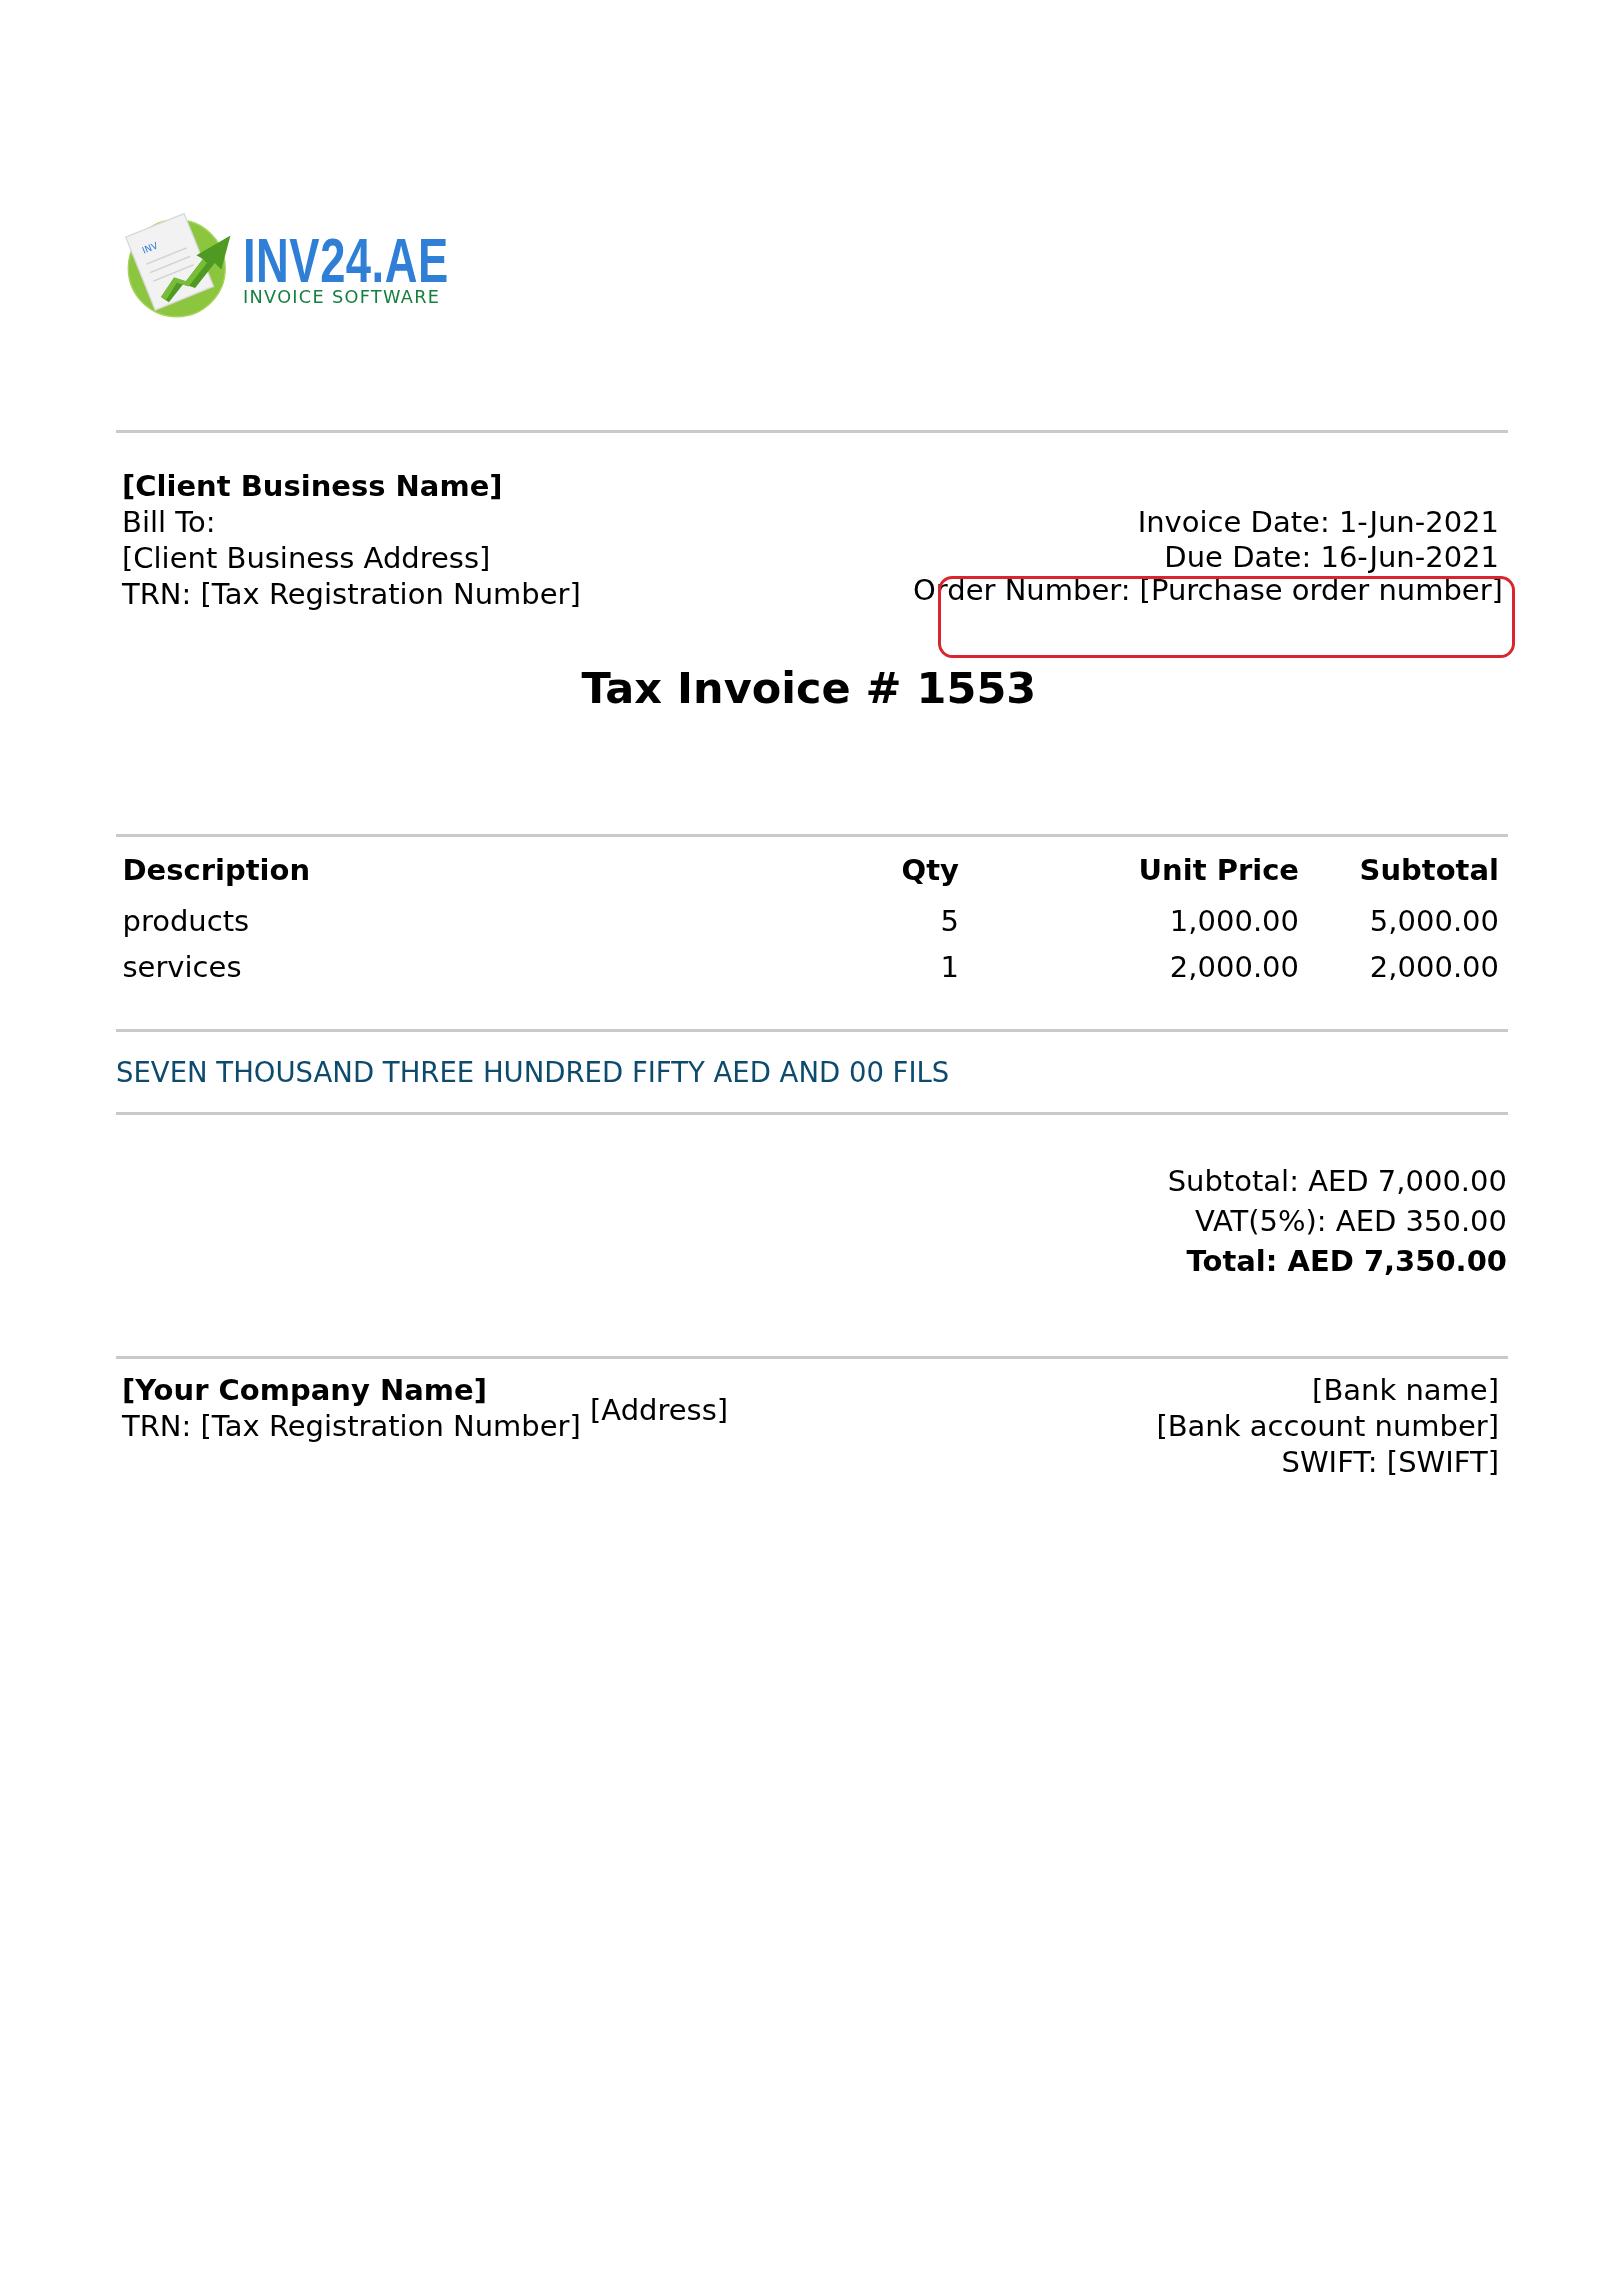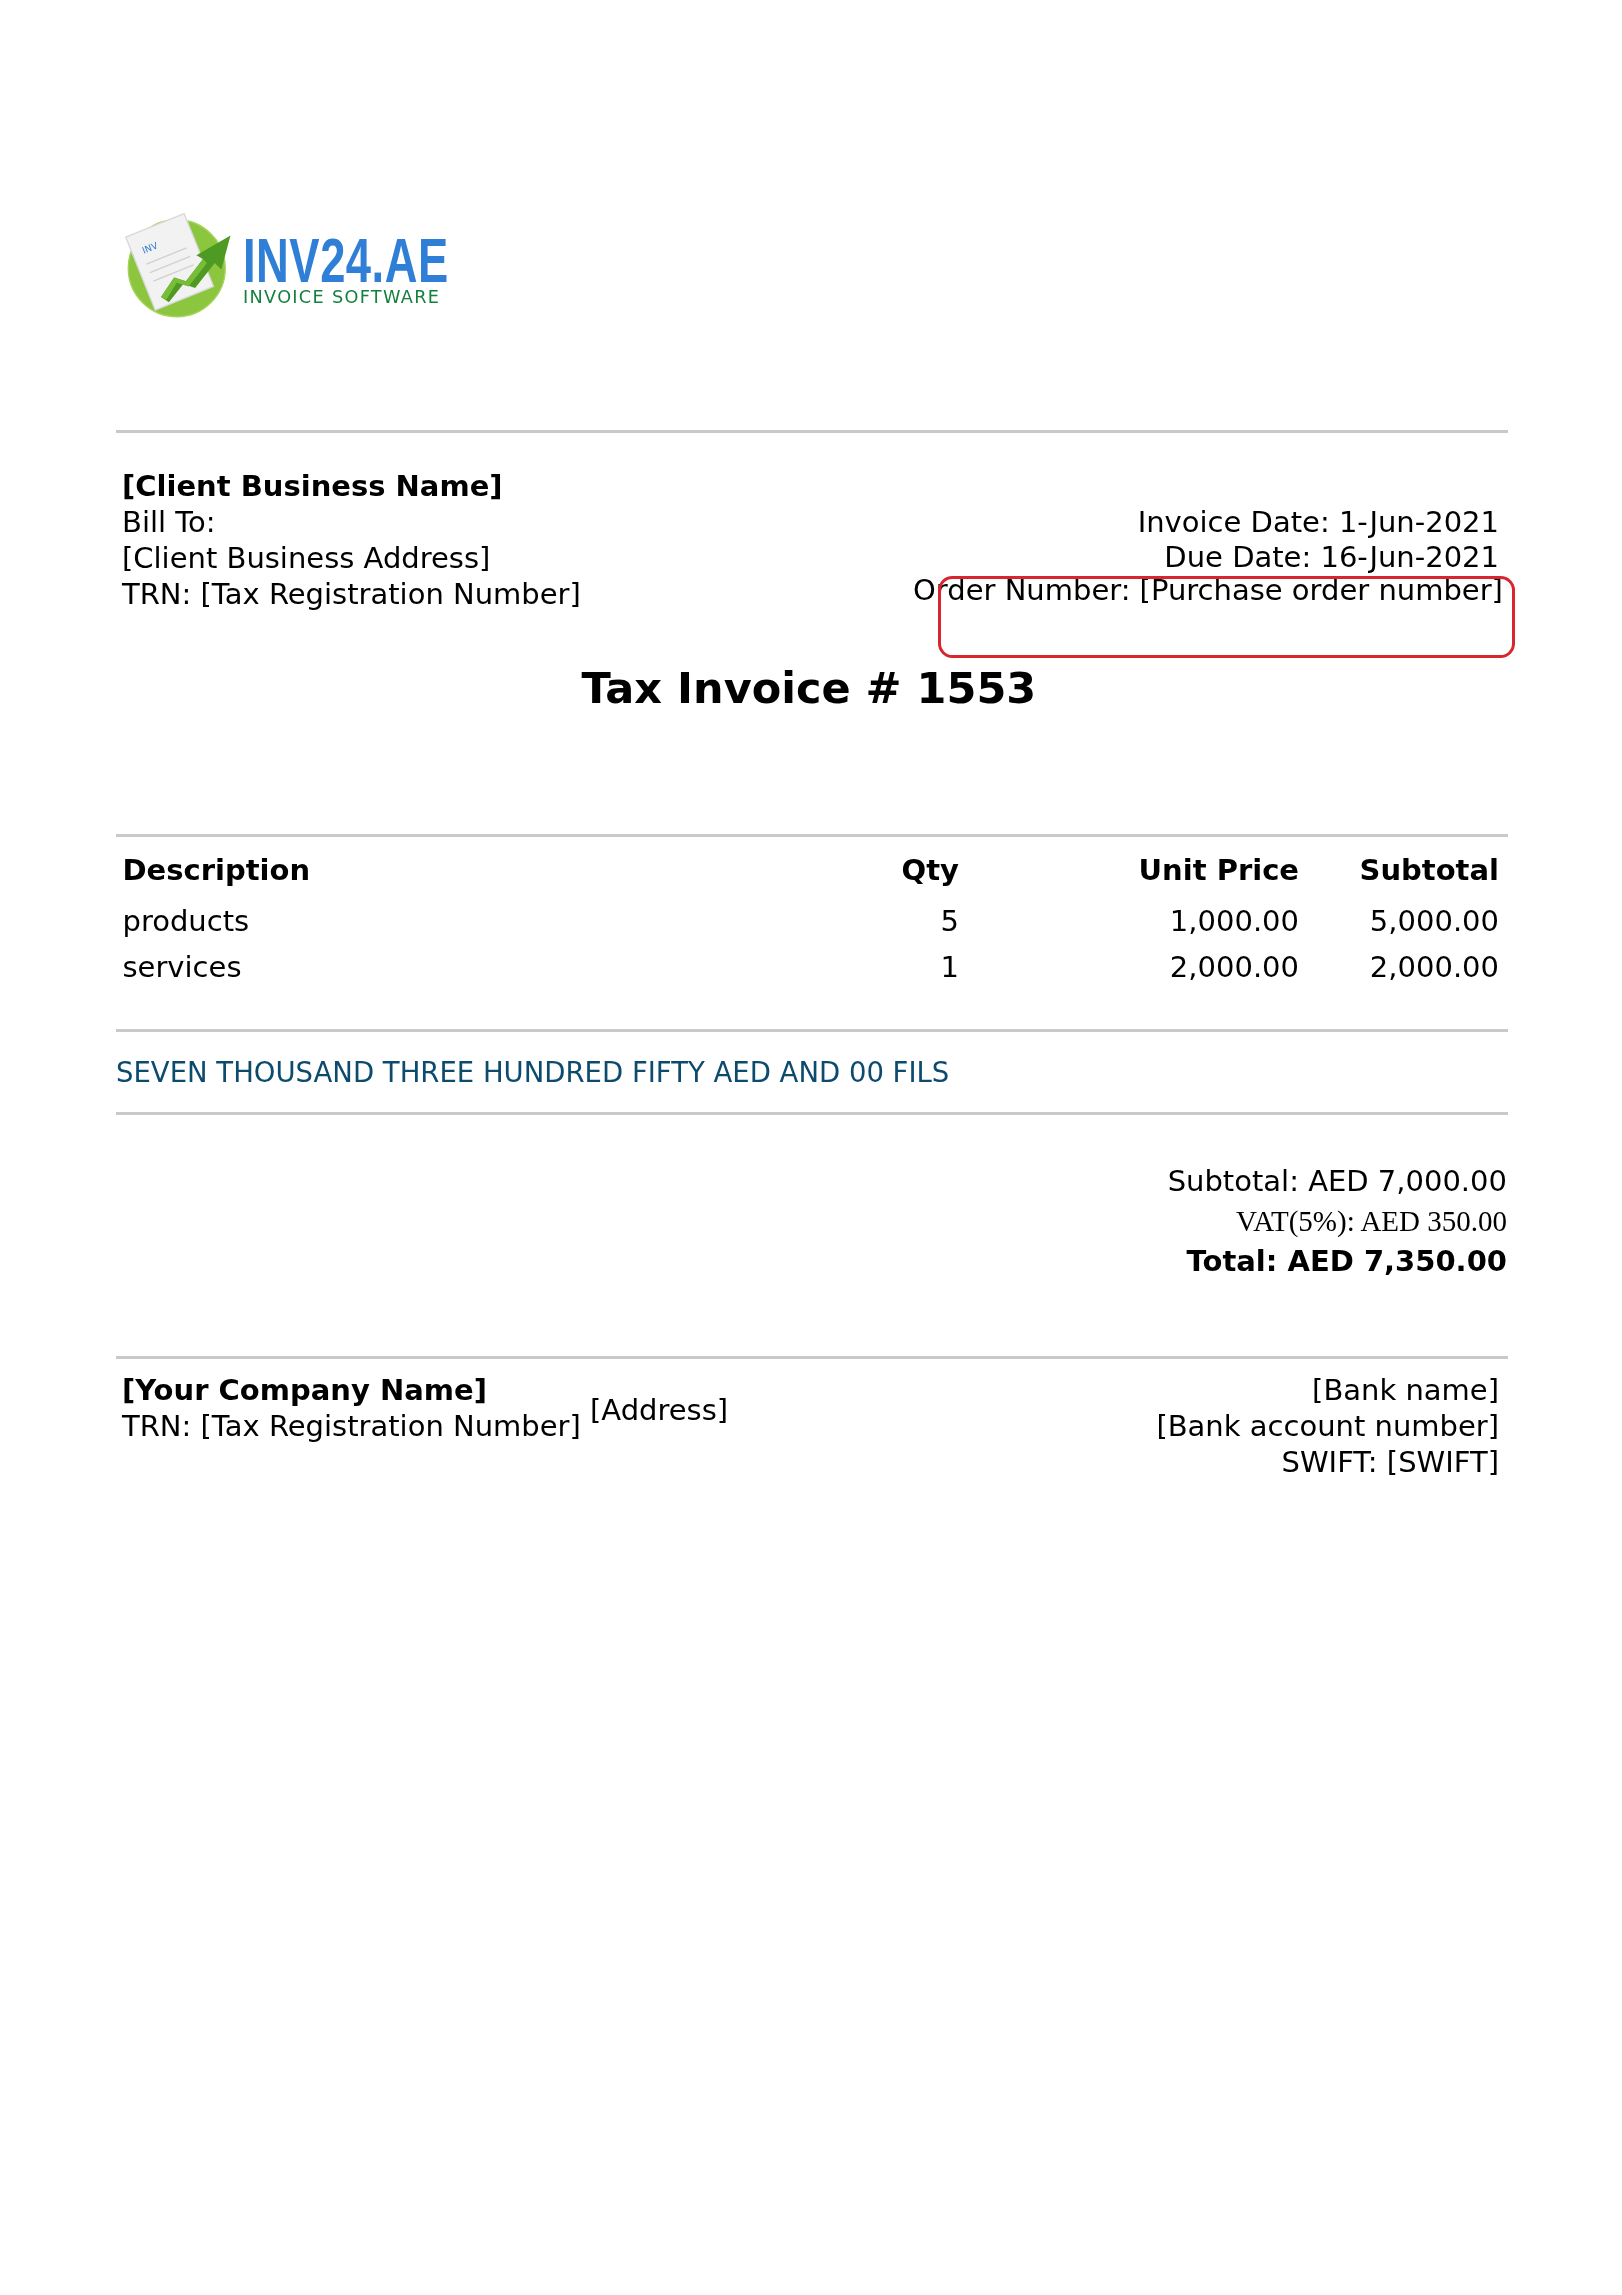--- a/index.html
+++ b/index.html
@@ -120,21 +120,21 @@
 </table>
 
 <div class="rule" style="top:1029px;"></div>
 
 <div class="abs words" style="left:116px; top:1054px;">SEVEN THOUSAND THREE HUNDRED FIFTY AED AND 00 FILS</div>
 
 <div class="rule" style="top:1112px;"></div>
 
 <div class="abs right" style="right:116px; top:1161px;">
   <div class="txt" style="line-height:40px;">Subtotal: AED 7,000.00</div>
-  <div class="txt" style="line-height:40px;font-family:Liberation Serif, serif;">VAT(5%): AED 350.00</div>
+  <div class="txt" style="line-height:40px;">VAT(5%): AED 350.00</div>
   <div class="txt bold" style="line-height:40px;">Total: AED 7,350.00</div>
 </div>
 
 <div class="rule" style="top:1356px;"></div>
 
 <div class="abs" style="left:122px; top:1372px;">
   <div class="txt bold">[Your Company Name]</div>
   <div class="txt">TRN: [Tax Registration Number]</div>
 </div>
 

